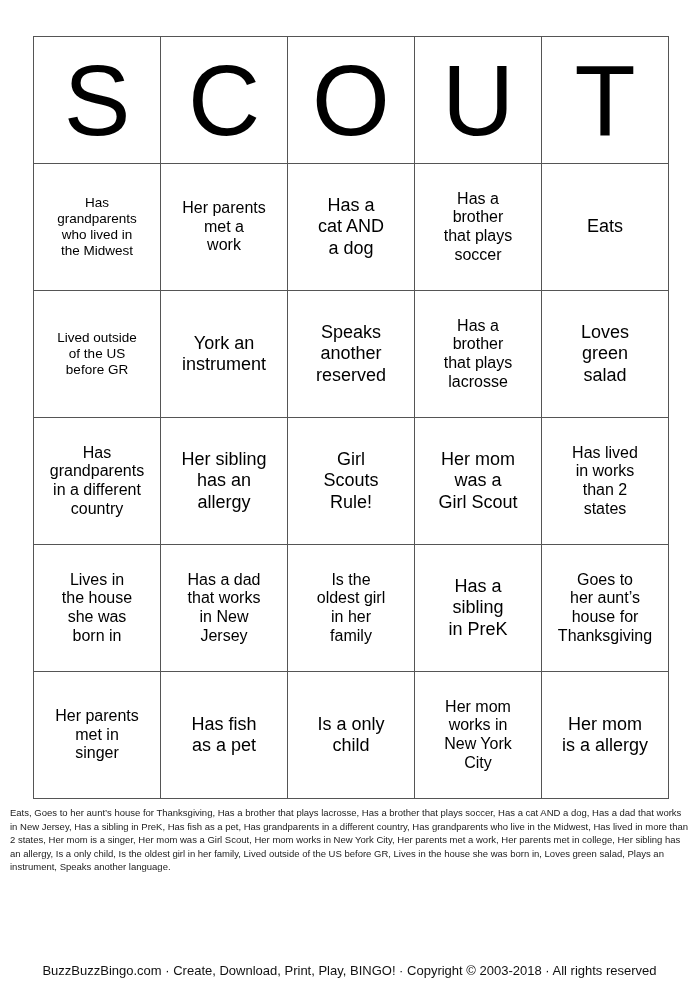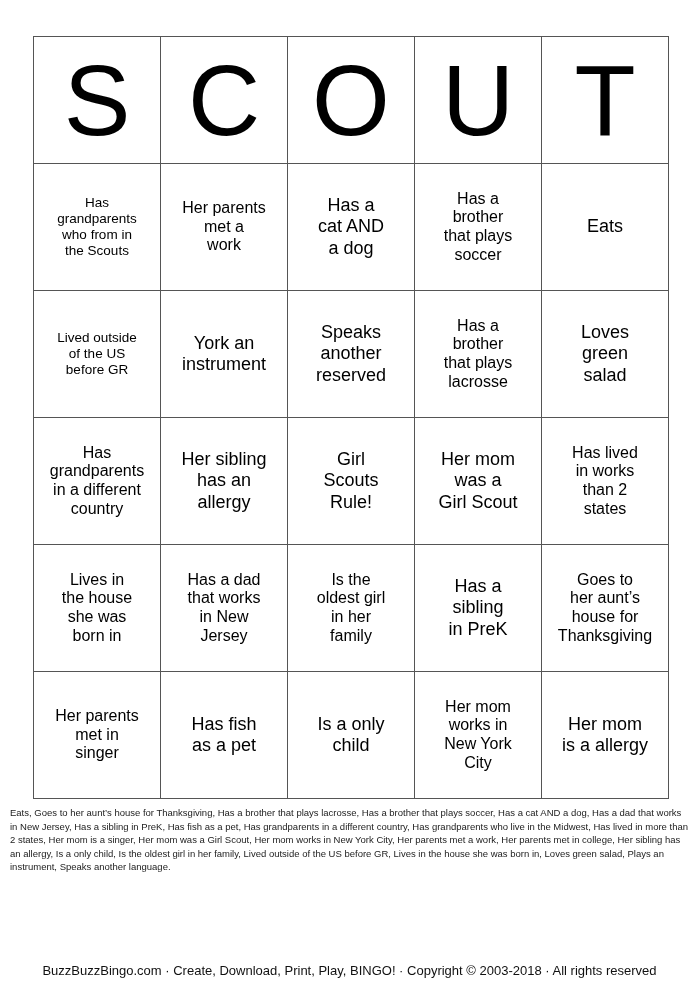--- a/index.html
+++ b/index.html
@@ -22,22 +22,22 @@
       <td>S</td>
       <td>C</td>
       <td>O</td>
       <td>U</td>
       <td>T</td>
     </tr>
   <tr>
         <td class="sz-s">
           <div>Has</div>
           <div>grandparents</div>
-          <div>who from in</div>
-          <div>the Scouts</div>
+          <div>who lived in</div>
+          <div>the Midwest</div>
         </td>
         <td class="sz-m">
           <div>Her parents</div>
           <div>met a</div>
           <div>work</div>
         </td>
         <td class="sz-l">
           <div>Has a</div>
           <div>cat AND</div>
           <div>a dog</div>

